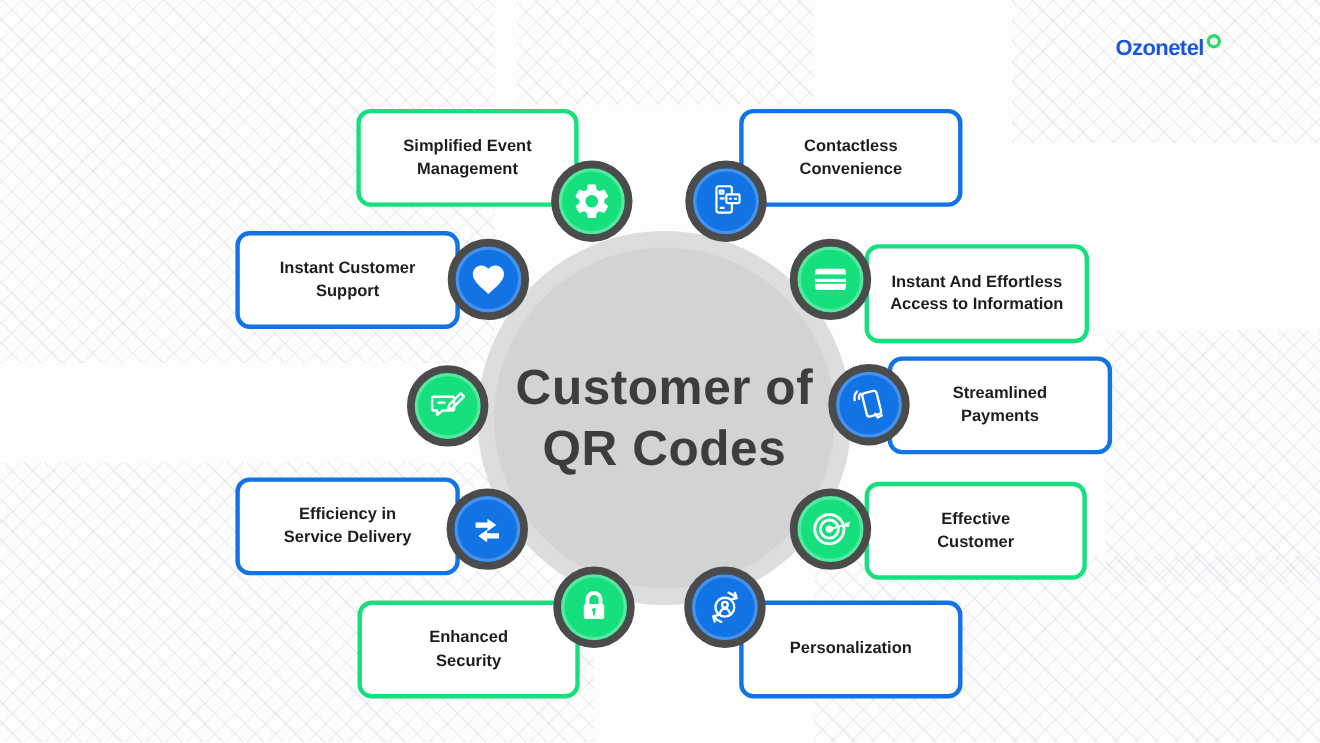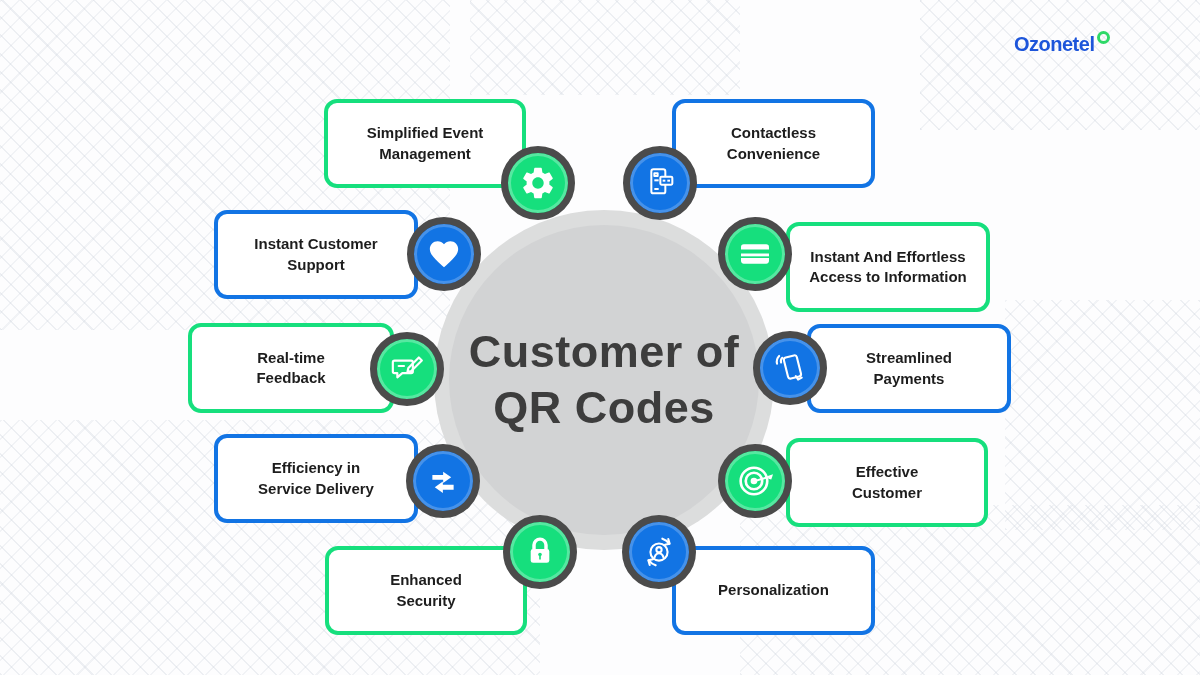--- a/index.html
+++ b/index.html
@@ -84,23 +84,20 @@
       <div>Customer of</div>
       <div>QR Codes</div>
     </div>
   </div>
 
   <div class="benefit-box green" style="left:324px;top:99px;width:202px;height:89px;">
     <span class="benefit-label" style="max-width:150px;">Simplified Event Management</span>
   </div>
   <div class="benefit-box blue" style="left:214px;top:210px;width:204px;height:89px;">
     <span class="benefit-label" style="max-width:140px;">Instant Customer Support</span>
-  </div>
-  <div class="benefit-box green" style="left:188px;top:323px;width:206px;height:90px;">
-    <span class="benefit-label" style="max-width:110px;">Real-time Feedback</span>
   </div>
   <div class="benefit-box blue" style="left:214px;top:434px;width:204px;height:89px;">
     <span class="benefit-label" style="max-width:140px;">Efficiency in Service Delivery</span>
   </div>
   <div class="benefit-box green" style="left:325px;top:546px;width:202px;height:89px;">
     <span class="benefit-label" style="max-width:120px;">Enhanced Security</span>
   </div>
   <div class="benefit-box blue" style="left:672px;top:99px;width:203px;height:89px;">
     <span class="benefit-label" style="max-width:150px;">Contactless Convenience</span>
   </div>

